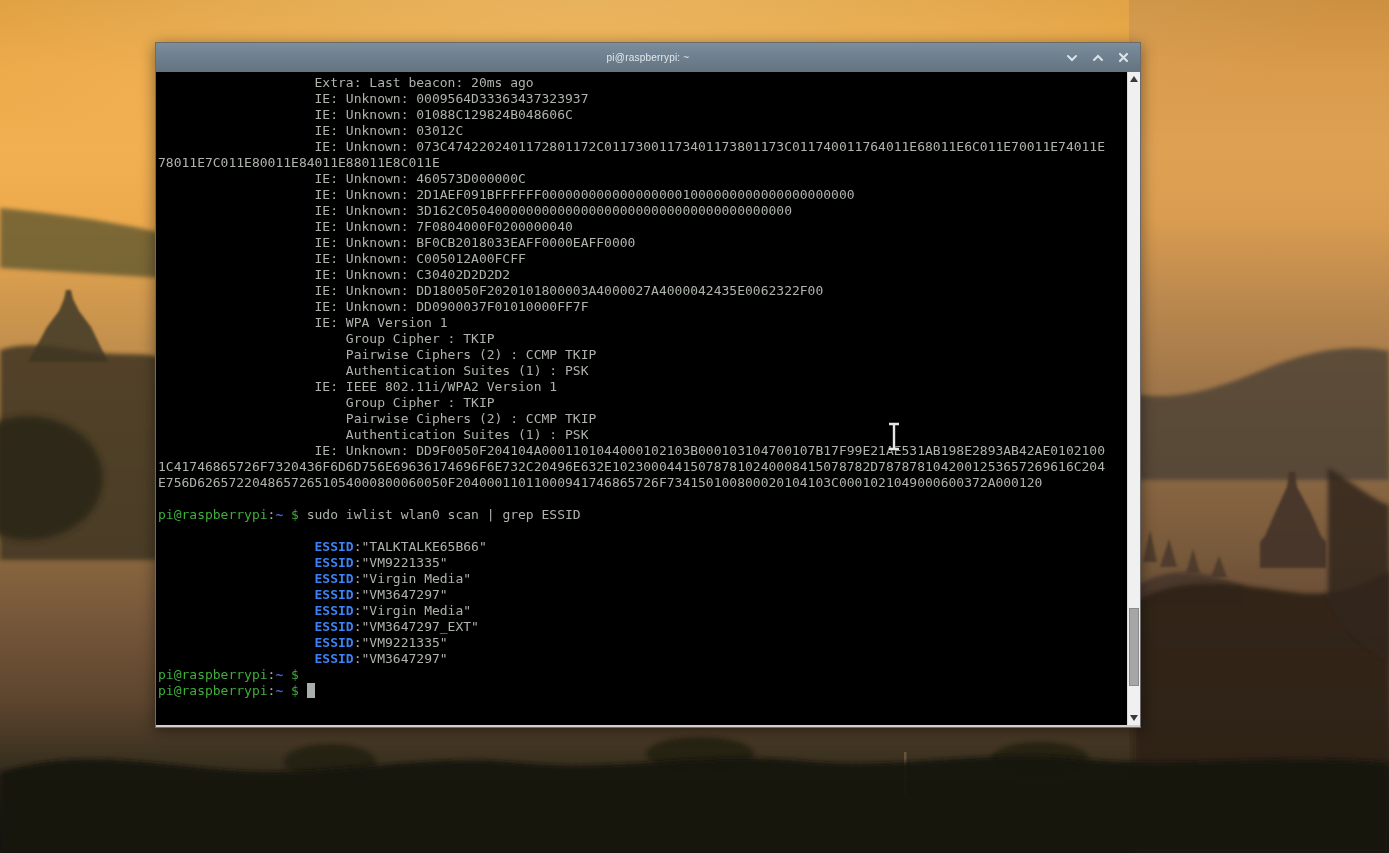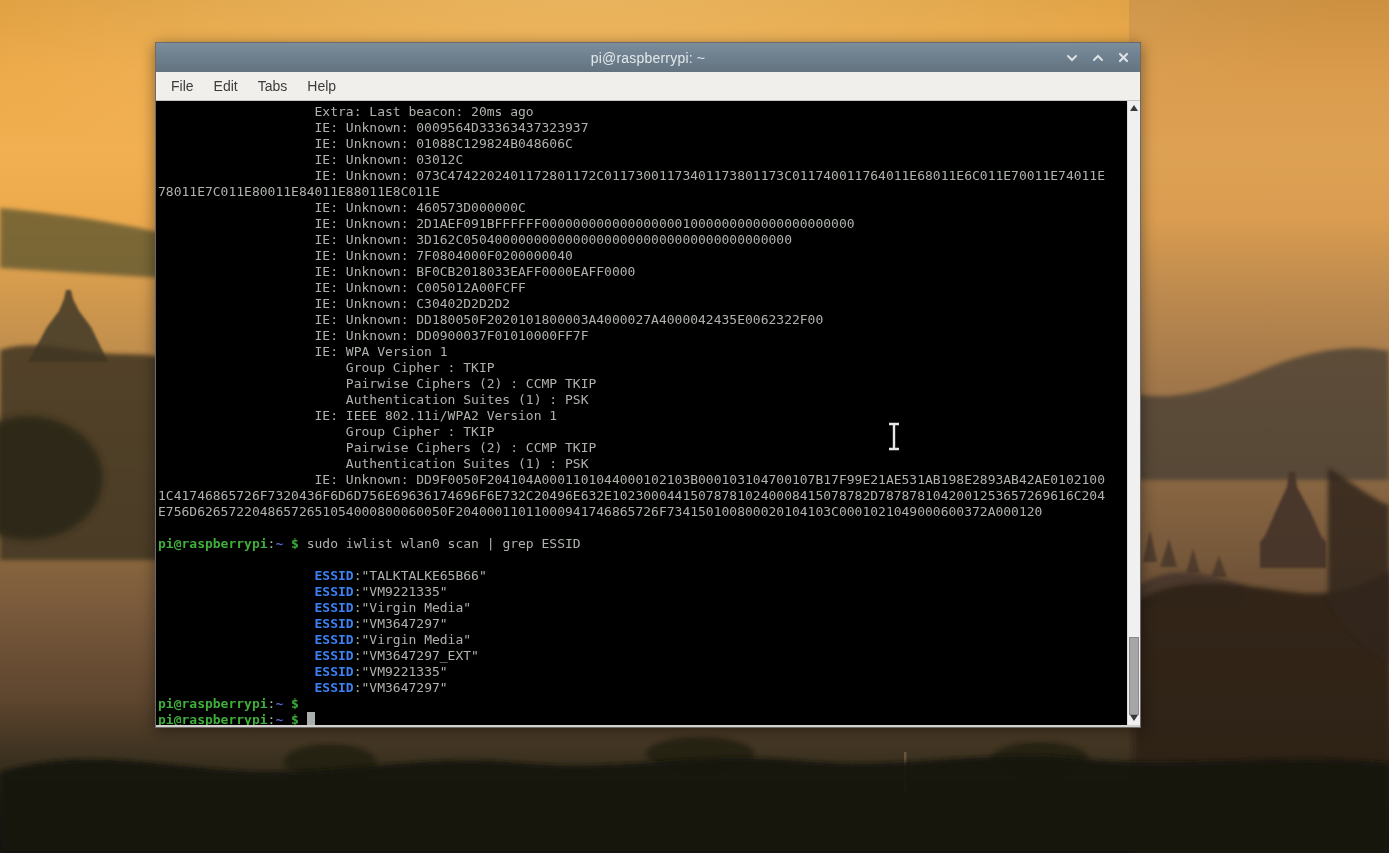--- a/index.html
+++ b/index.html
@@ -25,38 +25,38 @@
     border:1px solid #6b6b6b; box-shadow:0 3px 14px rgba(0,0,0,.45);
     display:flex; flex-direction:column; background:#000;
   }
   .titlebar{
     height:29px; flex:0 0 29px;
     background:linear-gradient(180deg,#7c8e9b 0%,#6f8190 45%,#63737f 100%);
     display:flex; align-items:center; position:relative;
   }
   .title-text{
     position:absolute; left:0; right:0; text-align:center;
-    color:#e4e8eb; font-size:14px; letter-spacing:.2px;
+    color:#e4e8eb; font-size:10px; letter-spacing:.2px;
   }
   .win-controls{ position:absolute; right:8px; top:0; height:100%; display:flex; align-items:center; gap:9px; }
   .win-btn{ width:17px; height:17px; display:flex; align-items:center; justify-content:center; cursor:default; }
   .menubar{
     height:29px; flex:0 0 29px; background:#f1efec; border-bottom:1px solid #c9c6c1;
     display:flex; align-items:center; padding-left:5px;
   }
   .menu-item{ padding:4px 10px; font-size:14px; color:#3c3c3c; }
   .term-wrap{ flex:1 1 auto; display:flex; background:#000; border-bottom:2px solid #d4d1cc; overflow:hidden; }
   .term-output{
     flex:1 1 auto; padding:3px 2px 0 2px; overflow:hidden;
     font-family:"DejaVu Sans Mono", monospace; font-size:13px; line-height:16px;
     white-space:pre;
   }
   .term-line{ height:16px; }
   .c-g  { color:#aeb3ac; }
-  .c-grn{ color:#3fae3a; font-weight:bold; }
+  .c-grn{ color:#3fae3a; font-weight:normal; }
   .c-blu{ color:#5665cf; font-weight:bold; }
   .c-red{ color:#3b82f6; font-weight:bold; }
   .c-cur{ background:#a9afad; color:#000; }
 
   
   .scrollbar{ flex:0 0 13px; background:#f0f0f0; border-left:1px solid #dcdcdc; position:relative; }
   .sb-arrow{ position:absolute; left:0; width:12px; height:12px; display:flex; align-items:center; justify-content:center; }
   .sb-arrow.up{ top:1px; } .sb-arrow.down{ bottom:1px; }
   .tri-up{ width:0; height:0; border-left:4px solid transparent; border-right:4px solid transparent; border-bottom:6px solid #3a3a3a; }
   .tri-down{ width:0; height:0; border-left:4px solid transparent; border-right:4px solid transparent; border-top:6px solid #3a3a3a; }
@@ -123,26 +123,20 @@
             <path d="M2 6 L6 2 L10 6" stroke="#dde2e6" stroke-width="2" fill="none" stroke-linecap="round"></path>
           </svg>
       </div>
       <div class="win-btn">
         <svg width="11" height="11">
             <path d="M2 2 L9 9 M9 2 L2 9" stroke="#dde2e6" stroke-width="2.2" fill="none" stroke-linecap="round"></path>
           </svg>
       </div>
     </div>
   </div>
-  <div class="menubar">
-    <div class="menu-item">File</div>
-    <div class="menu-item">Edit</div>
-    <div class="menu-item">Tabs</div>
-    <div class="menu-item">Help</div>
-  </div>
   <div class="term-wrap">
     <div class="term-output"><div class="term-line"><span class="c-g">                    Extra: Last beacon: 20ms ago</span></div><div class="term-line"><span class="c-g">                    IE: Unknown: 0009564D33363437323937</span></div><div class="term-line"><span class="c-g">                    IE: Unknown: 01088C129824B048606C</span></div><div class="term-line"><span class="c-g">                    IE: Unknown: 03012C</span></div><div class="term-line"><span class="c-g">                    IE: Unknown: 073C4742202401172801172C01173001173401173801173C011740011764011E68011E6C011E70011E74011E</span></div><div class="term-line"><span class="c-g">78011E7C011E80011E84011E88011E8C011E</span></div><div class="term-line"><span class="c-g">                    IE: Unknown: 460573D000000C</span></div><div class="term-line"><span class="c-g">                    IE: Unknown: 2D1AEF091BFFFFFF0000000000000000001000000000000000000000</span></div><div class="term-line"><span class="c-g">                    IE: Unknown: 3D162C050400000000000000000000000000000000000000</span></div><div class="term-line"><span class="c-g">                    IE: Unknown: 7F0804000F0200000040</span></div><div class="term-line"><span class="c-g">                    IE: Unknown: BF0CB2018033EAFF0000EAFF0000</span></div><div class="term-line"><span class="c-g">                    IE: Unknown: C005012A00FCFF</span></div><div class="term-line"><span class="c-g">                    IE: Unknown: C30402D2D2D2</span></div><div class="term-line"><span class="c-g">                    IE: Unknown: DD180050F2020101800003A4000027A4000042435E0062322F00</span></div><div class="term-line"><span class="c-g">                    IE: Unknown: DD0900037F01010000FF7F</span></div><div class="term-line"><span class="c-g">                    IE: WPA Version 1</span></div><div class="term-line"><span class="c-g">                        Group Cipher : TKIP</span></div><div class="term-line"><span class="c-g">                        Pairwise Ciphers (2) : CCMP TKIP</span></div><div class="term-line"><span class="c-g">                        Authentication Suites (1) : PSK</span></div><div class="term-line"><span class="c-g">                    IE: IEEE 802.11i/WPA2 Version 1</span></div><div class="term-line"><span class="c-g">                        Group Cipher : TKIP</span></div><div class="term-line"><span class="c-g">                        Pairwise Ciphers (2) : CCMP TKIP</span></div><div class="term-line"><span class="c-g">                        Authentication Suites (1) : PSK</span></div><div class="term-line"><span class="c-g">                    IE: Unknown: DD9F0050F204104A0001101044000102103B000103104700107B17F99E21AE531AB198E2893AB42AE0102100</span></div><div class="term-line"><span class="c-g">1C41746865726F7320436F6D6D756E69636174696F6E732C20496E632E102300044150787810240008415078782D7878781042001253657269616C204</span></div><div class="term-line"><span class="c-g">E756D62657220486572651054000800060050F20400011011000941746865726F734150100800020104103C0001021049000600372A000120</span></div><div class="term-line">&nbsp;</div><div class="term-line"><span class="c-grn">pi@raspberrypi</span><span class="c-g">:</span><span class="c-blu">~</span><span class="c-g"> </span><span class="c-grn">$</span><span class="c-g"> sudo iwlist wlan0 scan | grep ESSID</span></div><div class="term-line">&nbsp;</div><div class="term-line"><span class="c-g">                    </span><span class="c-red">ESSID</span><span class="c-g">:"TALKTALKE65B66"</span></div><div class="term-line"><span class="c-g">                    </span><span class="c-red">ESSID</span><span class="c-g">:"VM9221335"</span></div><div class="term-line"><span class="c-g">                    </span><span class="c-red">ESSID</span><span class="c-g">:"Virgin Media"</span></div><div class="term-line"><span class="c-g">                    </span><span class="c-red">ESSID</span><span class="c-g">:"VM3647297"</span></div><div class="term-line"><span class="c-g">                    </span><span class="c-red">ESSID</span><span class="c-g">:"Virgin Media"</span></div><div class="term-line"><span class="c-g">                    </span><span class="c-red">ESSID</span><span class="c-g">:"VM3647297_EXT"</span></div><div class="term-line"><span class="c-g">                    </span><span class="c-red">ESSID</span><span class="c-g">:"VM9221335"</span></div><div class="term-line"><span class="c-g">                    </span><span class="c-red">ESSID</span><span class="c-g">:"VM3647297"</span></div><div class="term-line"><span class="c-grn">pi@raspberrypi</span><span class="c-g">:</span><span class="c-blu">~</span><span class="c-g"> </span><span class="c-grn">$</span></div><div class="term-line"><span class="c-grn">pi@raspberrypi</span><span class="c-g">:</span><span class="c-blu">~</span><span class="c-g"> </span><span class="c-grn">$</span><span class="c-g"> </span><span class="c-cur"> </span></div></div>
     <div class="scrollbar">
       <div class="sb-arrow up">
           <div class="tri-up"></div>
         </div>
       <div class="sb-thumb"></div>
       <div class="sb-arrow down">
           <div class="tri-down"></div>
         </div>

